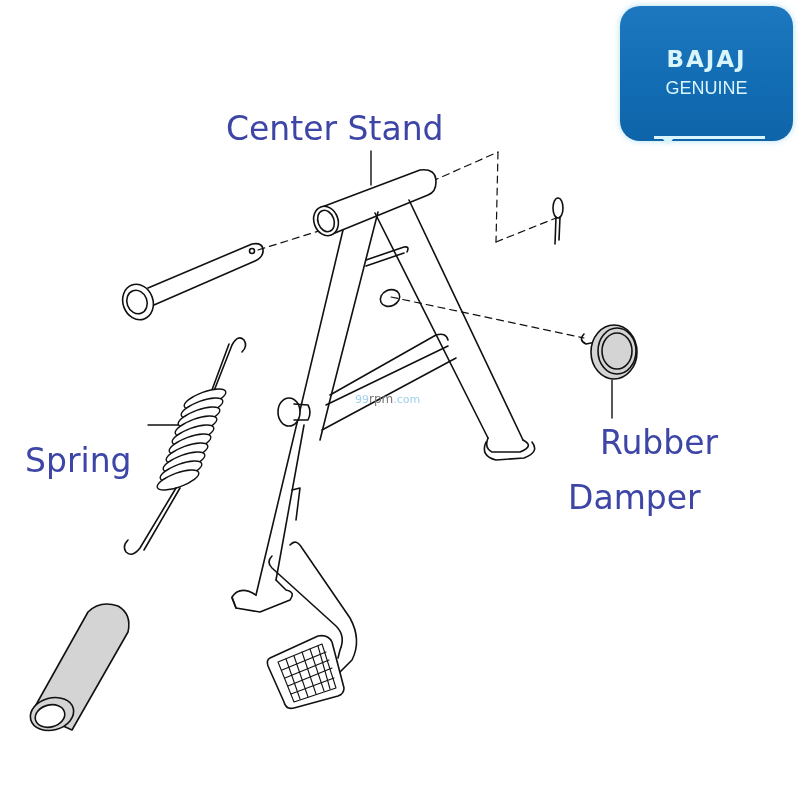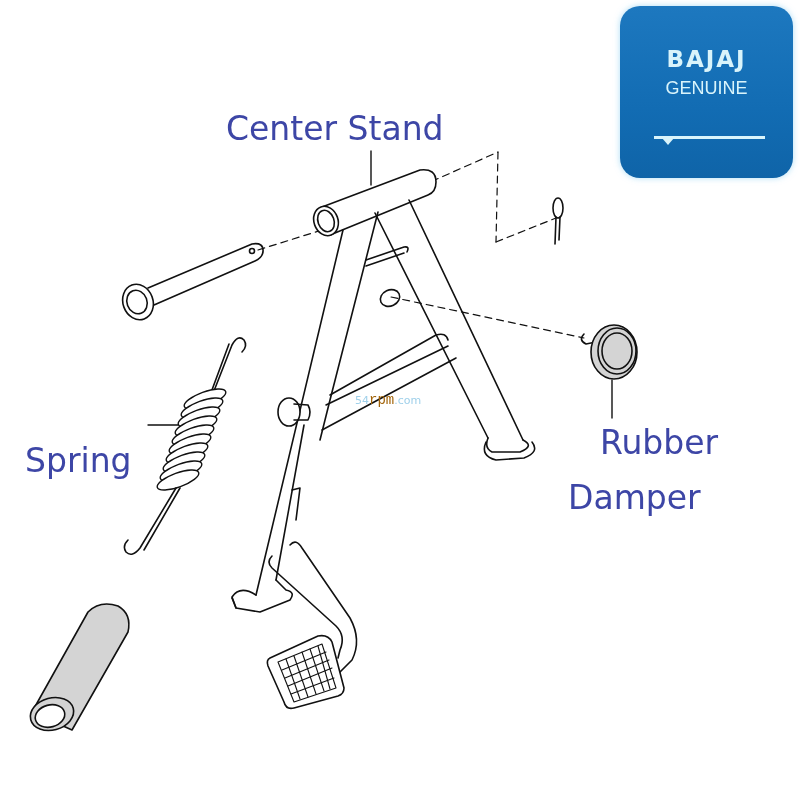--- a/index.html
+++ b/index.html
@@ -1,31 +1,31 @@
 <!DOCTYPE html>
 <html><head>
 <meta charset="utf-8">
 <style>
   html, body { margin: 0; padding: 0; background: #ffffff; }
   body { width: 800px; height: 800px; position: relative; overflow: hidden; font-family: "DejaVu Sans", sans-serif; }
   .diagram { position: absolute; left: 0; top: 0; width: 800px; height: 800px; }
   .label { position: absolute; color: #3d46a6; font-family: "DejaVu Sans", sans-serif; font-size: 33px; line-height: 1; white-space: nowrap; letter-spacing: 0px; }
   .badge {
-    position: absolute; left: 620px; top: 6px; width: 173px; height: 172px;
+    position: absolute; left: 620px; top: 6px; width: 173px; height: 135px;
     border-radius: 20px; background: linear-gradient(180deg, #1d78bf 0%, #126cb3 60%, #0f64a8 100%);
     box-shadow: 0 0 6px rgba(120,200,240,0.6);
     color: #d9f4fb; text-align: center;
   }
   .badge .brand { position: absolute; left: 0; right: 0; top: 40px; font-family: "DejaVu Sans", sans-serif; font-weight: bold; font-size: 23px; letter-spacing: 2px; }
   .badge .genuine { position: absolute; left: 0; right: 0; top: 72px; font-family: "Liberation Sans", sans-serif; font-size: 18px; letter-spacing: 0px; }
   .badge .parts { position: absolute; left: 0; right: 0; top: 93px; font-family: "Liberation Sans", sans-serif; font-weight: bold; font-size: 35px; }
   .badge .rule { position: absolute; left: 34px; right: 28px; top: 130px; height: 3px; background: #d9f4fb; }
   .badge .tri { position: absolute; left: 42px; top: 132px; width: 0; height: 0; border-left: 6px solid transparent; border-right: 6px solid transparent; border-top: 7px solid #d9f4fb; }
   .watermark { position: absolute; left: 355px; top: 392px; font-family: "DejaVu Sans", sans-serif; font-size: 11px; color: #9fd0ea; }
-  .watermark .mid { color: #a16207; font-size: 14px; font-family: Liberation Mono, monospace; }
+  .watermark .mid { color: #737373; font-size: 12px; }
 </style>
 </head>
 <body>
 
 <svg class="diagram" viewBox="0 0 800 800" xmlns="http://www.w3.org/2000/svg" fill="none" stroke="#111" stroke-width="1.6" stroke-linecap="round" stroke-linejoin="round">
 
   <g stroke-dasharray="7 5" stroke-width="1.2">
     <line x1="258" y1="250" x2="322" y2="230"></line>
     <line x1="322" y1="230" x2="498" y2="152"></line>
     <line x1="498" y1="152" x2="496" y2="242"></line>
@@ -133,21 +133,21 @@
     <ellipse cx="50" cy="716" rx="15" ry="11" transform="rotate(-15 50 716)" fill="#fff"></ellipse>
   </g>
 </svg>
 
 <div class="label" style="left:226px; top:112px;text-align:center;">Center Stand</div>
 <div class="label" style="left:25px; top:404px;margin-top:40px;">Spring</div>
 <div class="label" style="left:568px; top:426px;margin-left:32px;">Rubber</div>
 <div class="label" style="left:568px; top:481px;">Damper</div>
 
 <div class="watermark">
-  <span>54</span><span class="mid">rpm</span><span>.com</span>
+  <span>99</span><span class="mid">rpm</span><span>.com</span>
 </div>
 
 <div class="badge">
   <div class="brand">BAJAJ</div>
   <div class="genuine">GENUINE</div>
   <div class="rule"></div>
   <div class="tri"></div>
 </div>
 
 </body></html>

